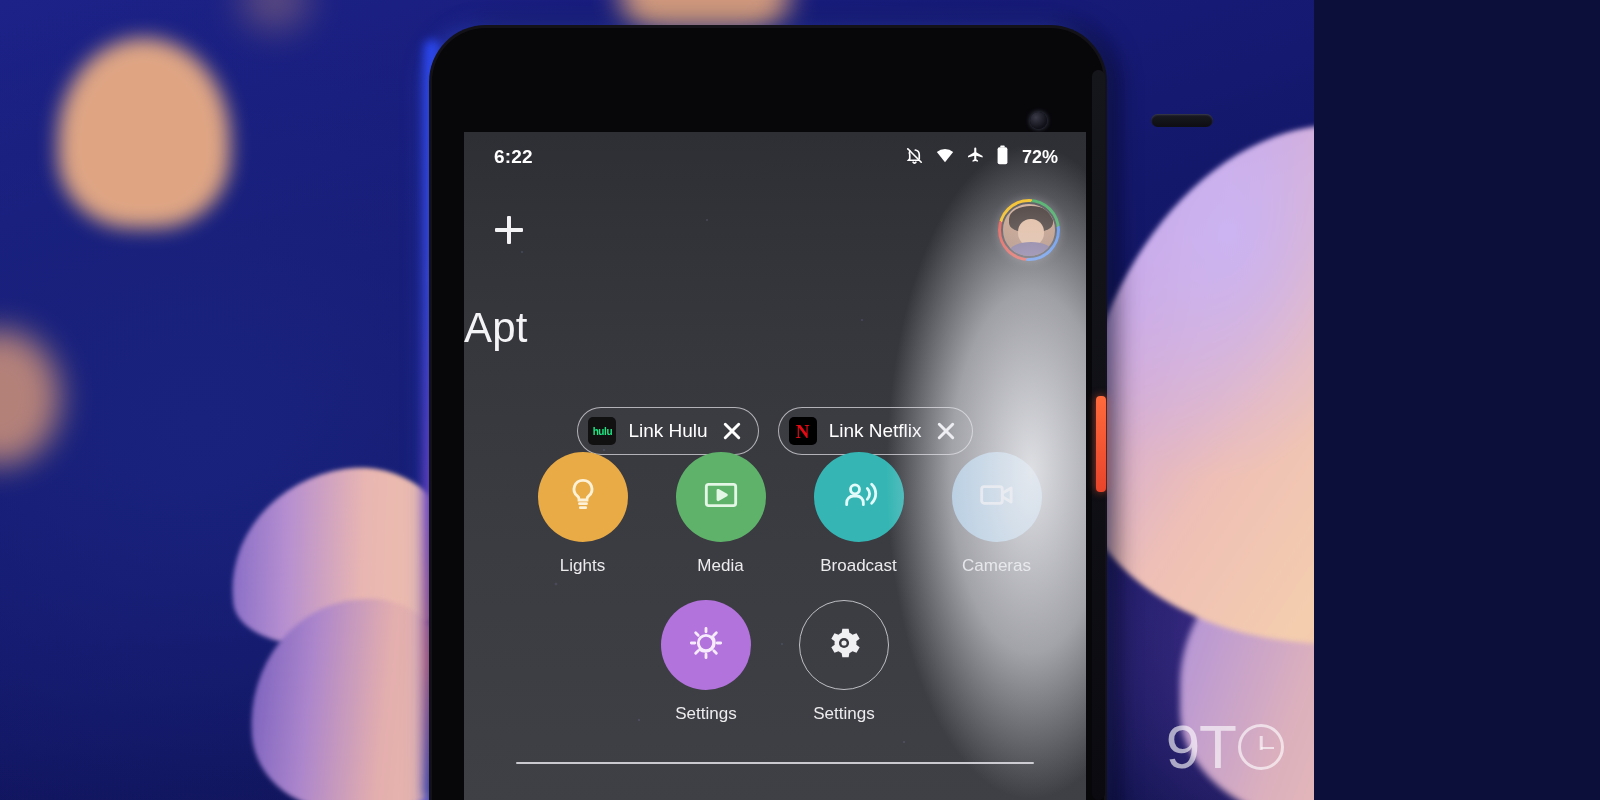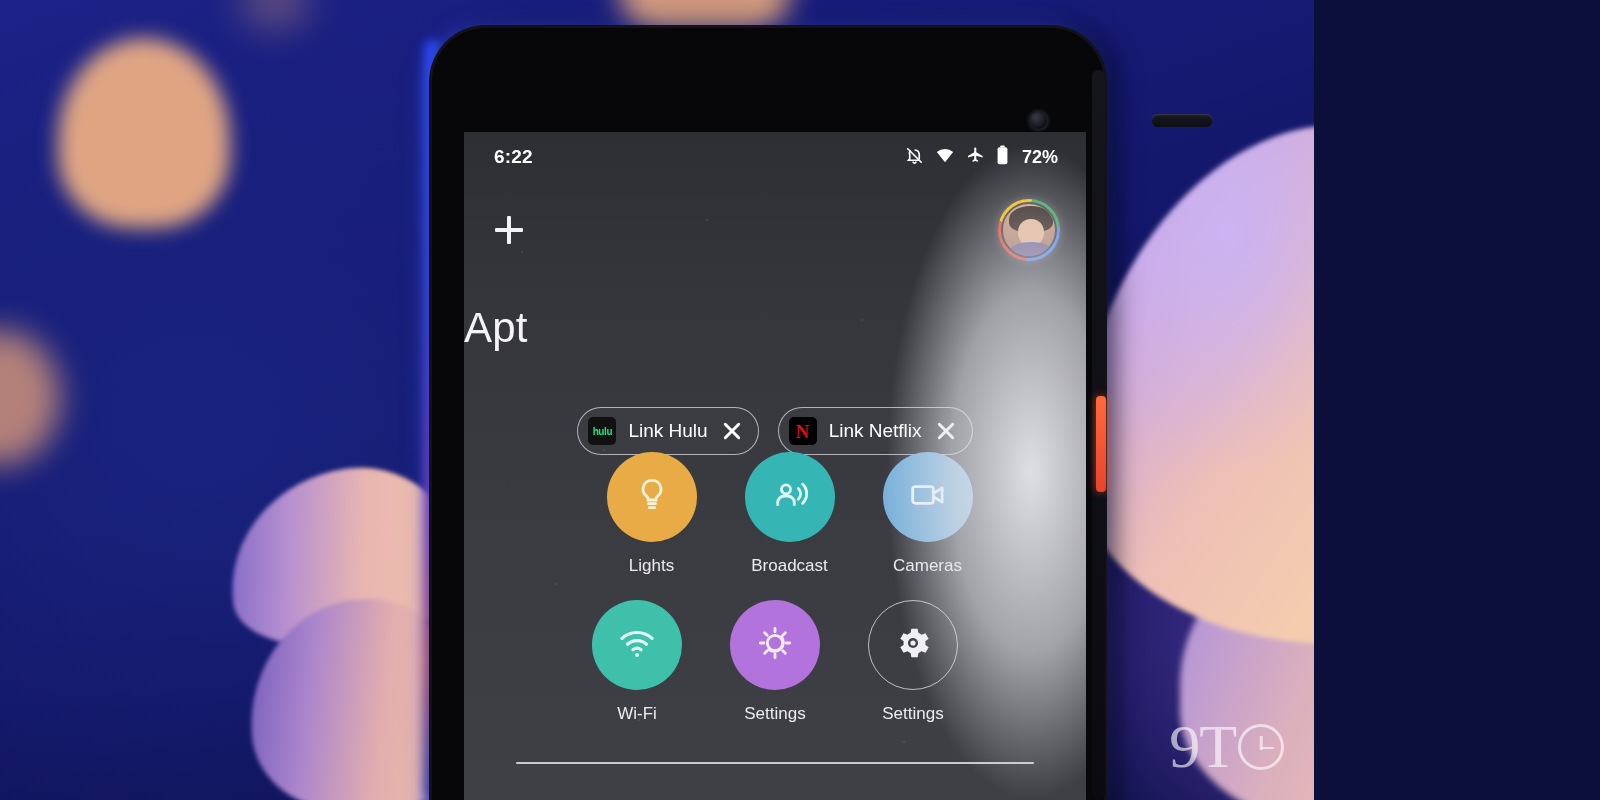--- a/index.html
+++ b/index.html
@@ -139,21 +139,21 @@
   .tile-circle { width:90px; height:90px; border-radius:50%; display:flex; align-items:center; justify-content:center; }
   .tile-circle.outlined { background:transparent; border:1.8px solid rgba(226,226,232,.78); }
   .tile-label { margin-top:14px; color:#ececed; font-size:17px; font-weight:400; white-space:nowrap; }
 
   .nav-divider { position:absolute; left:52px; bottom:36px; width:518px; height:2.5px;
             background:rgba(232,232,238,.82); border-radius:2px; }
 
   
   .watermark { position:absolute; right:28px; bottom:18px; display:flex; align-items:center;
             color:rgba(255,255,255,.62); font-size:62px; font-weight:300; letter-spacing:-1px;
-            font-family:Liberation Serif, serif; }
+            font-family:Liberation Sans, sans-serif; }
   .wm-clock { display:inline-block; width:46px; height:46px; border:3px solid rgba(255,255,255,.62);
             border-radius:50%; position:relative; margin:0 2px; }
   .wm-clock::before { content:""; position:absolute; left:50%; top:9px; width:2.6px; height:14px;
             background:rgba(255,255,255,.62); transform:translateX(-50%); }
   .wm-clock::after { content:""; position:absolute; left:50%; top:50%; width:13px; height:2.6px;
             background:rgba(255,255,255,.62); }
 </style>
 </head>
 <body>
 
@@ -248,20 +248,31 @@
             <span>
               <svg width="40" height="40" viewBox="0 0 24 24" fill="none" stroke="#fdf1d8" stroke-width="1.7" stroke-linecap="round">
                 <path d="M12 3.2a5.3 5.3 0 0 0-3.3 9.5c.6.5.9 1.1.9 1.8v.5h4.8v-.5c0-.7.3-1.3.9-1.8A5.3 5.3 0 0 0 12 3.2z"></path>
                 <path d="M9.9 17.2h4.2M10.4 19.6h3.2"></path>
               </svg>
             </span>
           </div>
           <div class="tile-label">Lights</div>
         </div>
 
+        <div class="tile">
+          <div class="tile-circle" style="background:#5fb26a">
+            <span>
+              <svg width="40" height="40" viewBox="0 0 24 24" fill="none" stroke="#e4f6e5" stroke-width="1.7">
+                <rect x="3.2" y="5.6" width="17.6" height="12.8" rx="1.4"></rect>
+                <path d="M10.2 9.2l5 2.8-5 2.8z" fill="#e4f6e5" stroke-linejoin="round"></path>
+              </svg>
+            </span>
+          </div>
+          <div class="tile-label">Media</div>
+        </div>
 
         <div class="tile">
           <div class="tile-circle" style="background:#35b6b4">
             <span>
               <svg width="40" height="40" viewBox="0 0 24 24" fill="none" stroke="#e2fafa" stroke-width="1.7" stroke-linecap="round">
                 <circle cx="9.6" cy="8.6" r="2.7"></circle>
                 <path d="M4.6 17.8v-1.2a4 4 0 0 1 4-4h2a4 4 0 0 1 4 4v1.2"></path>
                 <path d="M17 8.1a4.4 4.4 0 0 1 0 6.4"></path>
                 <path d="M19.6 5.6a7.8 7.8 0 0 1 0 11.3"></path>
               </svg>
@@ -279,33 +290,20 @@
               </svg>
             </span>
           </div>
           <div class="tile-label">Cameras</div>
         </div>
 
       </div>
 
       <div class="tile-row r2">
 
-        <div class="tile">
-          <div class="tile-circle" style="background:#3fc0ab">
-            <span>
-              <svg width="42" height="42" viewBox="0 0 24 24" fill="none" stroke="#e3fbf6" stroke-width="1.8" stroke-linecap="round">
-                <path d="M3.4 9.4a12.6 12.6 0 0 1 17.2 0"></path>
-                <path d="M6.6 12.7a8 8 0 0 1 10.8 0"></path>
-                <path d="M9.7 15.9a3.7 3.7 0 0 1 4.6 0"></path>
-                <circle cx="12" cy="18.8" r="1.15" fill="#e3fbf6" stroke="none"></circle>
-              </svg>
-            </span>
-          </div>
-          <div class="tile-label">Wi-Fi</div>
-        </div>
 
         <div class="tile">
           <div class="tile-circle" style="background:#b273dd">
             <span>
               <svg width="40" height="40" viewBox="0 0 24 24" fill="none" stroke="#f7ecfd" stroke-width="1.7" stroke-linecap="round">
                 <circle cx="12" cy="12" r="4.6"></circle>
                 <path d="M8.2 15.8A5.4 5.4 0 0 0 15.8 8.2"></path>
                 <path d="M12 3.2v2.1M12 18.7v2.1M3.2 12h2.1M18.7 12h2.1"></path>
                 <path d="M5.8 5.8l1.5 1.5M16.7 16.7l1.5 1.5M18.2 5.8l-1.5 1.5M7.3 16.7l-1.5 1.5"></path>
               </svg>

